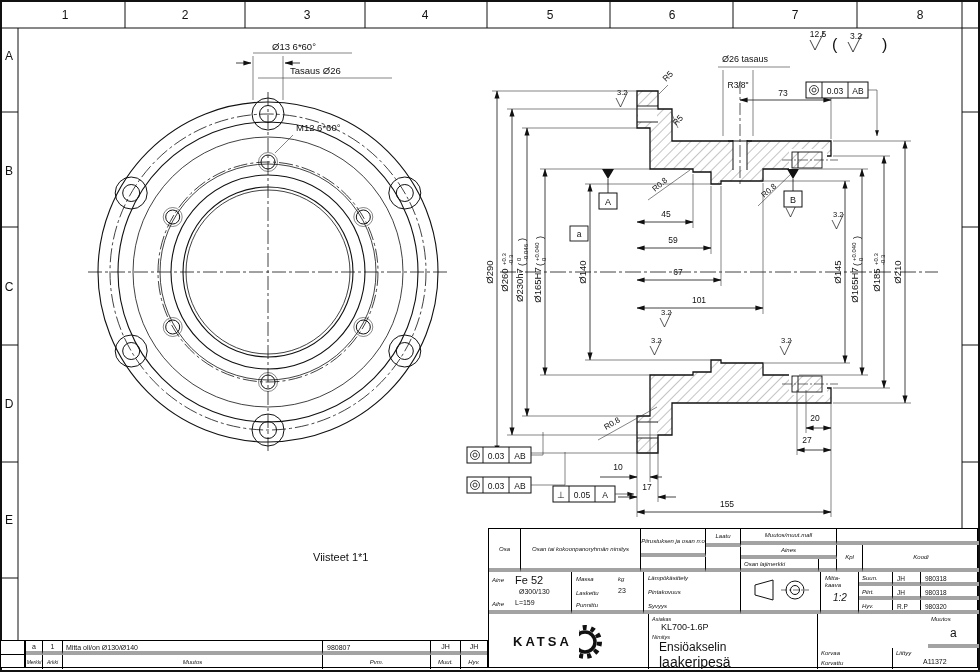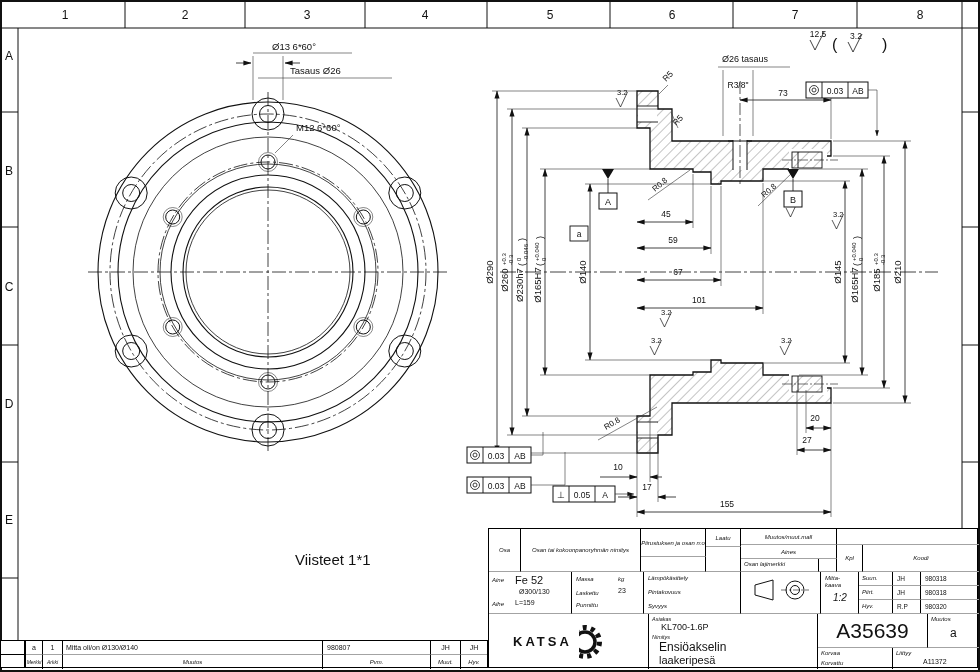--- a/index.html
+++ b/index.html
@@ -2,21 +2,21 @@
 <html><head>
 <meta charset="utf-8">
 <style>
   html,body{margin:0;padding:0;background:#888;}
   #sheet{position:relative;width:980px;height:672px;background:#fff;overflow:hidden;
          font-family:"Liberation Sans", sans-serif;color:#111;}
   .abs{position:absolute;box-sizing:border-box;}
   svg text{font-family:"Liberation Sans", sans-serif;fill:#111;}
   .lbl{position:absolute;font-size:6px;font-style:italic;color:#111;white-space:nowrap;}
   .val{position:absolute;color:#111;white-space:nowrap;}
-  .tbc{position:absolute;box-sizing:border-box;border-right:1px solid #000;border-bottom:1px solid #a3a3a3;overflow:hidden;}
+  .tbc{position:absolute;box-sizing:border-box;border-right:1px solid #000;border-bottom:4px solid #a3a3a3;overflow:hidden;}
   .nbr{border-right:none;} .nbb{border-bottom:none;}
   #titleblock{left:488px;top:528px;width:490px;height:140px;border:1.5px solid #000;background:#fff;}
   #revstrip{left:25px;top:640px;width:463px;height:28px;border:1px solid #000;background:#fff;}
   #cornerbox{left:0;top:640px;width:25px;height:28px;border:1px solid #000;background:#fff;}
   #cornerbox .half{position:absolute;left:0;width:100%;height:14px;border-bottom:1px solid #000;box-sizing:border-box;}
   .ctr{display:flex;align-items:center;justify-content:center;text-align:center;}
 </style>
 </head>
 <body>
 
@@ -389,21 +389,21 @@
   <g>
     <text x="818" y="37" font-size="8.5" text-anchor="middle">12.5</text>
     <path d="M810,40 l5,10 l9,-18" stroke="#111" stroke-width="0.8" fill="none"></path>
     <text x="832" y="50" font-size="16">(</text>
     <text x="856" y="39" font-size="8.5" text-anchor="middle">3.2</text>
     <path d="M848,42 l5,10 l9,-18" stroke="#111" stroke-width="0.8" fill="none"></path>
     <text x="882" y="50" font-size="16">)</text>
   </g>
 </svg>
 
-<div class="abs" style="left:295px;top:551px;font-size:15px;">Viisteet 1*1</div>
+<div class="abs" style="left:313px;top:551px;font-size:11px;">Viisteet 1*1</div>
 
 <div class="abs" id="titleblock">
 
   <div class="tbc ctr" style="left:0;top:0;width:32px;height:43px;">
     <span class="lbl" style="position:static">Osa</span>
   </div>
   <div class="tbc ctr" style="left:32px;top:0;width:120px;height:43px;padding:0 18px;">
     <span class="lbl" style="position:static">Osan tai kokoonpanoryhmän nimitys</span>
   </div>
   <div class="tbc ctr" style="left:152px;top:0;width:65px;height:28px;padding:0 6px;">
@@ -502,24 +502,21 @@
         <rect x="-24" y="-22" width="18" height="44" fill="#fff"></rect>
       </g>
     </svg>
     <span class="val" style="left:24px;top:20px;font-size:13px;font-weight:bold;letter-spacing:3px;">KATSA</span>
   </div>
   <div class="tbc nbb" style="left:160px;top:85px;width:169px;height:55px;">
     <span class="lbl" style="left:3px;top:2px;font-size:5.5px;">Asiakas</span>
     <span class="val" style="left:12px;top:8px;font-size:9px;">KL700-1.6P</span>
     <span class="lbl" style="left:3px;top:20px;font-size:5.5px;">Nimitys</span>
     <span class="val" style="left:10px;top:26px;font-size:12px;">Ensiöakselin</span>
-    <span class="val" style="left:10px;top:40px;font-size:11px;">laakeripesä</span>
-  </div>
-  <div class="tbc ctr" style="left:329px;top:85px;width:110px;height:34px;">
-    <span style="font-size:21px;">A35639</span>
+    <span class="val" style="left:10px;top:40px;font-size:14px;">laakeripesä</span>
   </div>
   <div class="tbc nbr" style="left:439px;top:85px;width:51px;height:34px;">
     <span class="lbl" style="left:3px;top:2px;">Muutos</span>
     <span class="val" style="left:22px;top:12px;font-size:12px;">a</span>
   </div>
   <div class="tbc nbb" style="left:329px;top:119px;width:75px;height:21px;">
     <span class="lbl" style="left:3px;top:2px;">Korvaa</span>
     <span class="lbl" style="left:3px;top:12px;">Korvattu</span>
   </div>
   <div class="tbc nbr nbb" style="left:404px;top:119px;width:86px;height:21px;">

